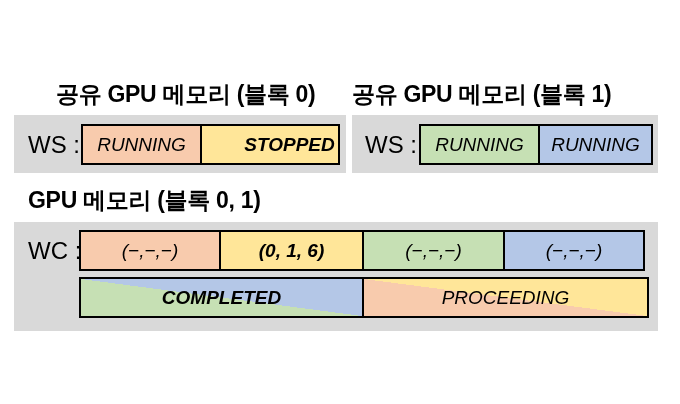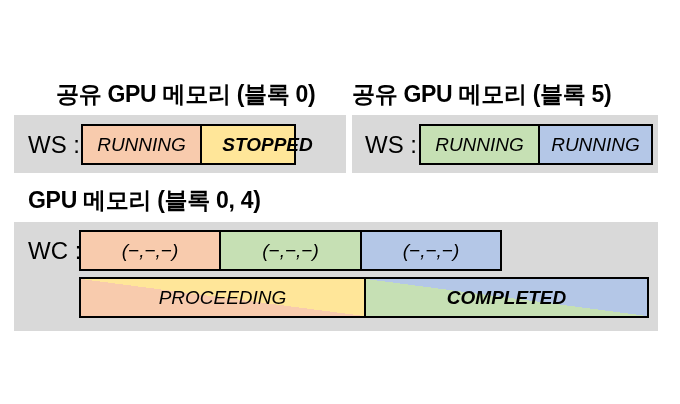--- a/index.html
+++ b/index.html
@@ -42,46 +42,47 @@
     white-space: nowrap;
   }
   .cell:first-child, .bar:first-child { margin-left: 0; }
   [data-bold="true"] { font-weight: bold; }
 </style>
 </head>
 <body>
 
 <div class="title" style="left:14px; top:79px;margin-left:42px;">공유 GPU 메모리 (블록 0)</div>
 
-<div class="title" style="left:352px; top:79px;">공유 GPU 메모리 (블록 5)</div>
+<div class="title" style="left:352px; top:79px;">공유 GPU 메모리 (블록 1)</div>
 
 <div class="panel" style="left: 14px; top: 115px; width: 332px; height: 58px; background-color: rgb(217, 217, 217);">
   <div class="row-label" style="left:14px; top:9px; height:41px;">WS :</div>
   <div class="cells" style="left:67px; top:9px;">
     <div class="cell" style="width: 121px; background-color: rgb(248, 203, 173);" data-bold="false">RUNNING</div>
-    <div class="cell" style="width: 96px; background-color: rgb(255, 230, 153); padding-left: 39px;" data-bold="true">STOPPED</div>
+    <div class="cell" style="width: 140px; background-color: rgb(255, 230, 153); padding-left: 39px;" data-bold="true">STOPPED</div>
   </div>
 </div>
 
 <div class="panel" style="left: 352px; top: 115px; width: 306px; height: 58px; background-color: rgb(217, 217, 217);">
   <div class="row-label" style="left:13px; top:9px; height:41px;">WS :</div>
   <div class="cells" style="left:67px; top:9px;">
     <div class="cell" style="width: 121px; background-color: rgb(198, 224, 180);" data-bold="false">RUNNING</div>
     <div class="cell" style="width: 115px; background-color: rgb(180, 199, 231);" data-bold="false">RUNNING</div>
   </div>
 </div>
 
-<div class="title" style="left:28px; top:185px;">GPU 메모리 (블록 0, 4)</div>
+<div class="title" style="left:28px; top:185px;">GPU 메모리 (블록 0, 1)</div>
 
 <div class="panel" style="left: 14px; top: 222px; width: 644px; height: 109px; background-color: rgb(217, 217, 217);">
 
   <div class="row-label" style="left:14px; top:8px; height:41px;">WC :</div>
   <div class="cells" style="left:65px; top:8px;">
     <div class="cell" style="width: 142px; background-color: rgb(248, 203, 173);" data-bold="false">(−,−,−)</div>
+    <div class="cell" style="width: 145px; background-color: rgb(255, 230, 153);" data-bold="true">(0, 1, 6)</div>
     <div class="cell" style="width: 143px; background-color: rgb(198, 224, 180);" data-bold="false">(−,−,−)</div>
     <div class="cell" style="width: 142px; background-color: rgb(180, 199, 231);" data-bold="false">(−,−,−)</div>
   </div>
 
   <div class="cells" style="left:65px; top:55px;">
+    <div class="bar" style="width: 285px; background: linear-gradient(to right top, rgb(198, 224, 180) 50%, rgb(180, 199, 231) 50%);" data-bold="true">COMPLETED</div>
     <div class="bar" style="width: 287px; background: linear-gradient(to right top, rgb(248, 203, 173) 50%, rgb(255, 230, 153) 50%);" data-bold="false">PROCEEDING</div>
-    <div class="bar" style="width: 285px; background: linear-gradient(to right top, rgb(198, 224, 180) 50%, rgb(180, 199, 231) 50%);" data-bold="true">COMPLETED</div>
   </div>
 </div>
 
 </body></html>

